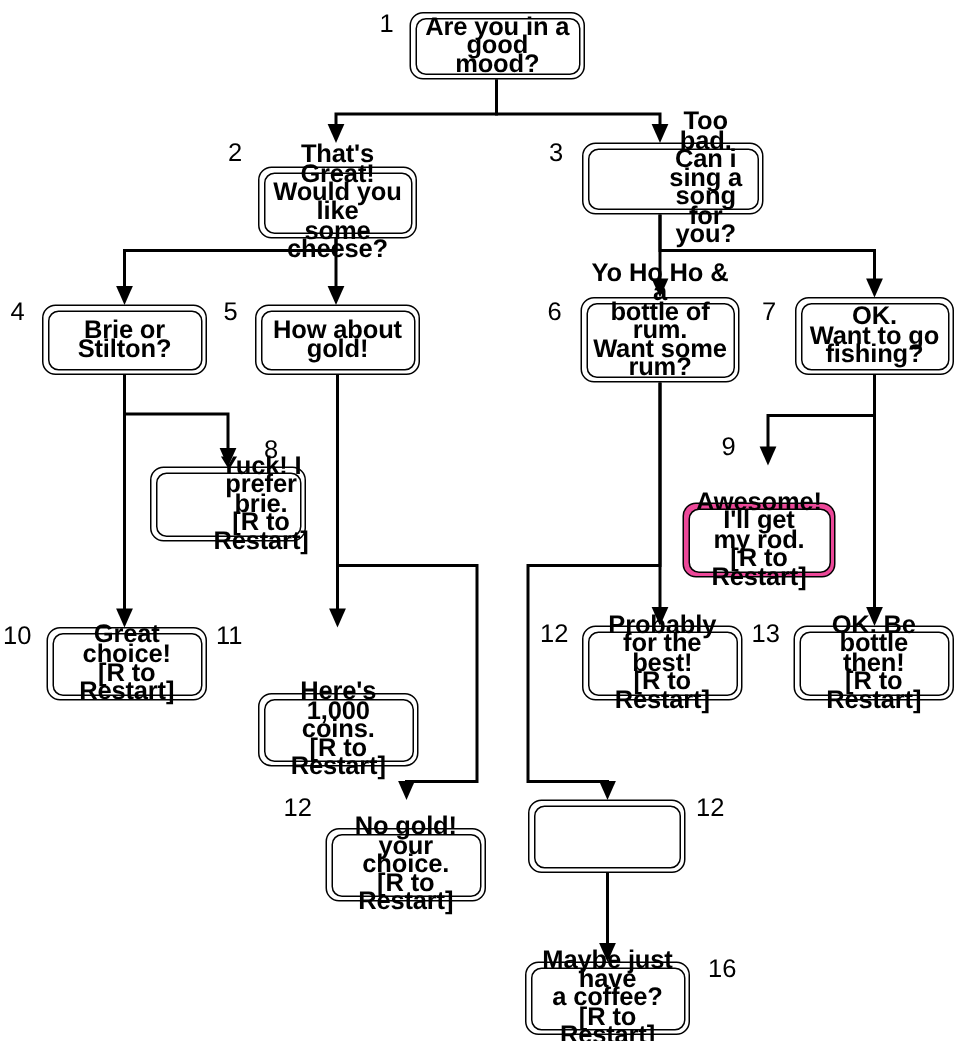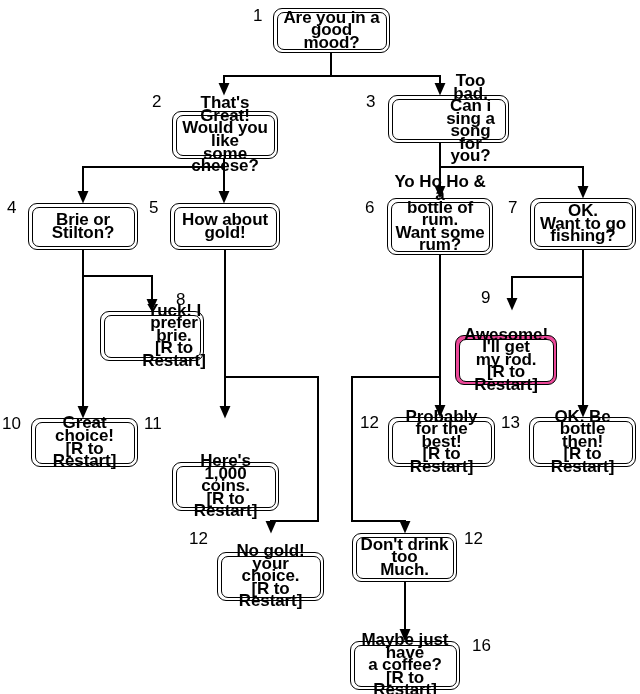--- a/index.html
+++ b/index.html
@@ -184,22 +184,20 @@
       <div class="num" style="left: 189px; top: 530px;">12</div>
       <div class="node" style="left: 217px; top: 533px; width: 107px; height: 49px; background: rgb(255, 255, 255); margin-top: 19px;">
         <div class="inner"></div>
         <div class="txt">No gold! your
 choice.
 [R to Restart]</div>
       </div>
       <div class="num" style="left: 464px; top: 530px;">12</div>
       <div class="node" style="left: 352px; top: 533px; width: 105px; height: 49px; background: rgb(255, 255, 255);">
         <div class="inner"></div>
-        <div class="txt">Don't drink too
-Much.</div>
       </div>
       <div class="num" style="left: 472px; top: 637px;">16</div>
       <div class="node" style="left: 350px; top: 641px; width: 110px; height: 49px; background: rgb(255, 255, 255);">
         <div class="inner"></div>
         <div class="txt">Maybe just have
 a coffee?
 [R to Restart]</div>
       </div>
     </div>
 </div>

